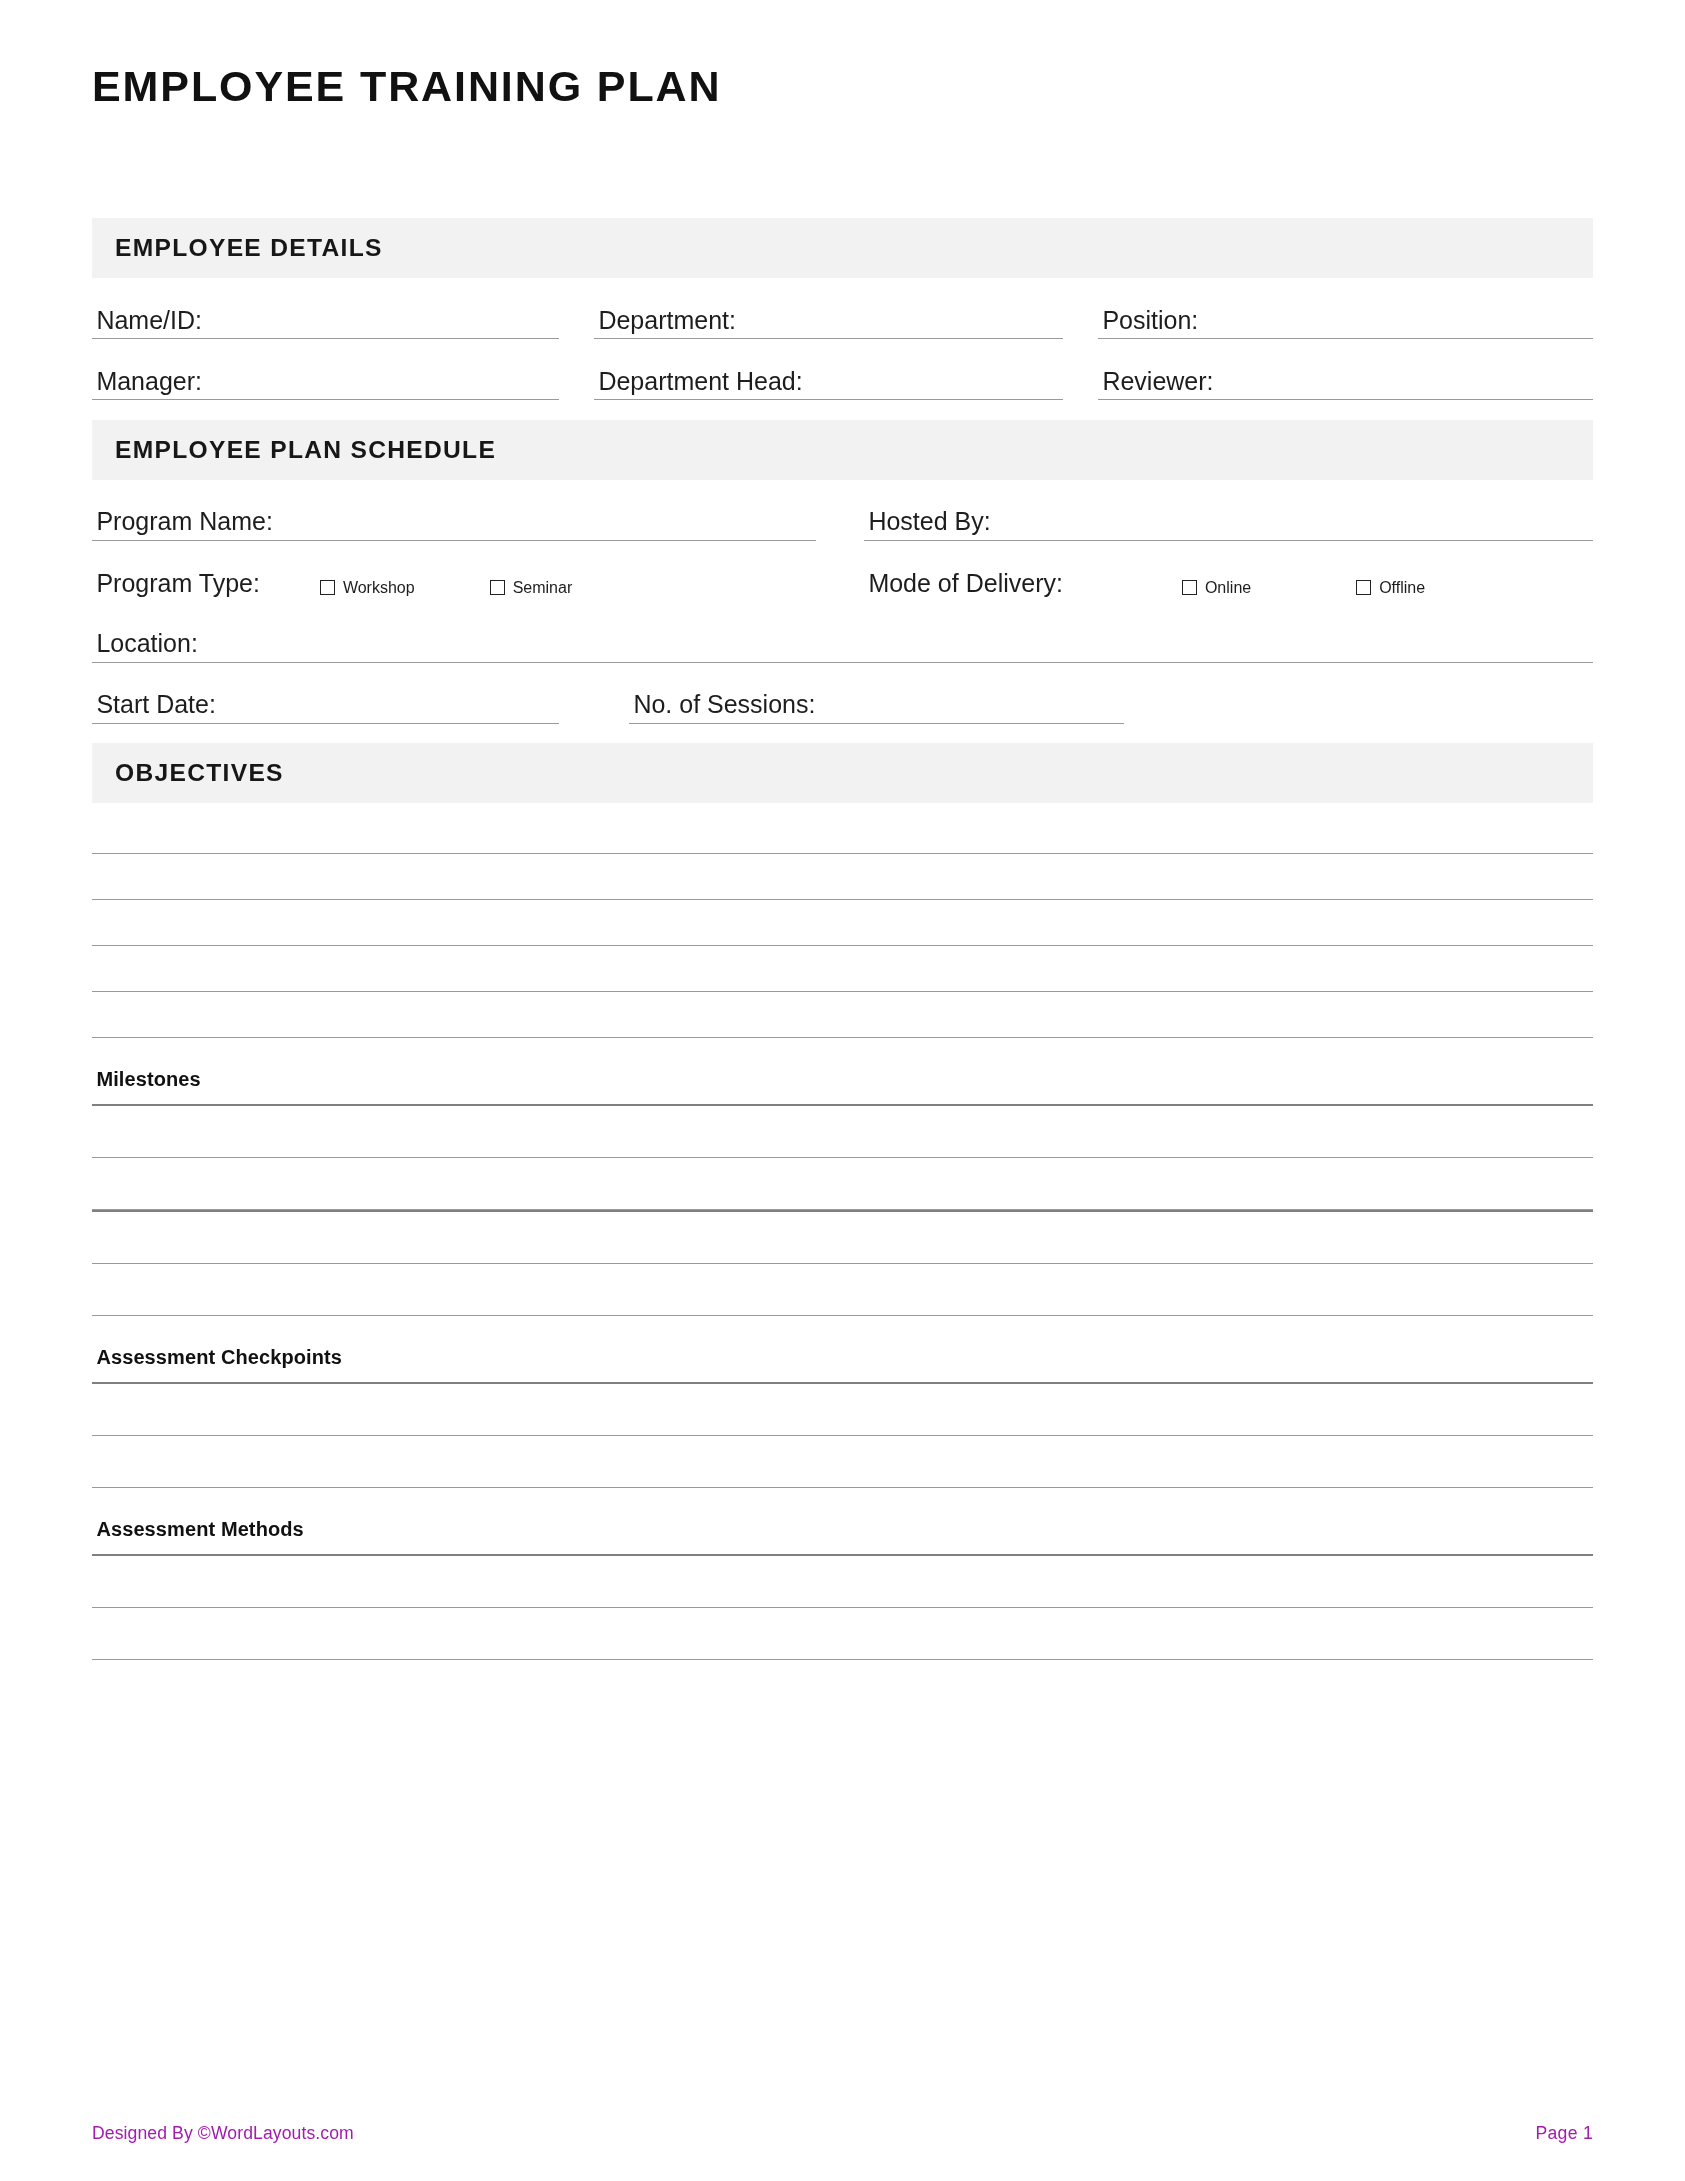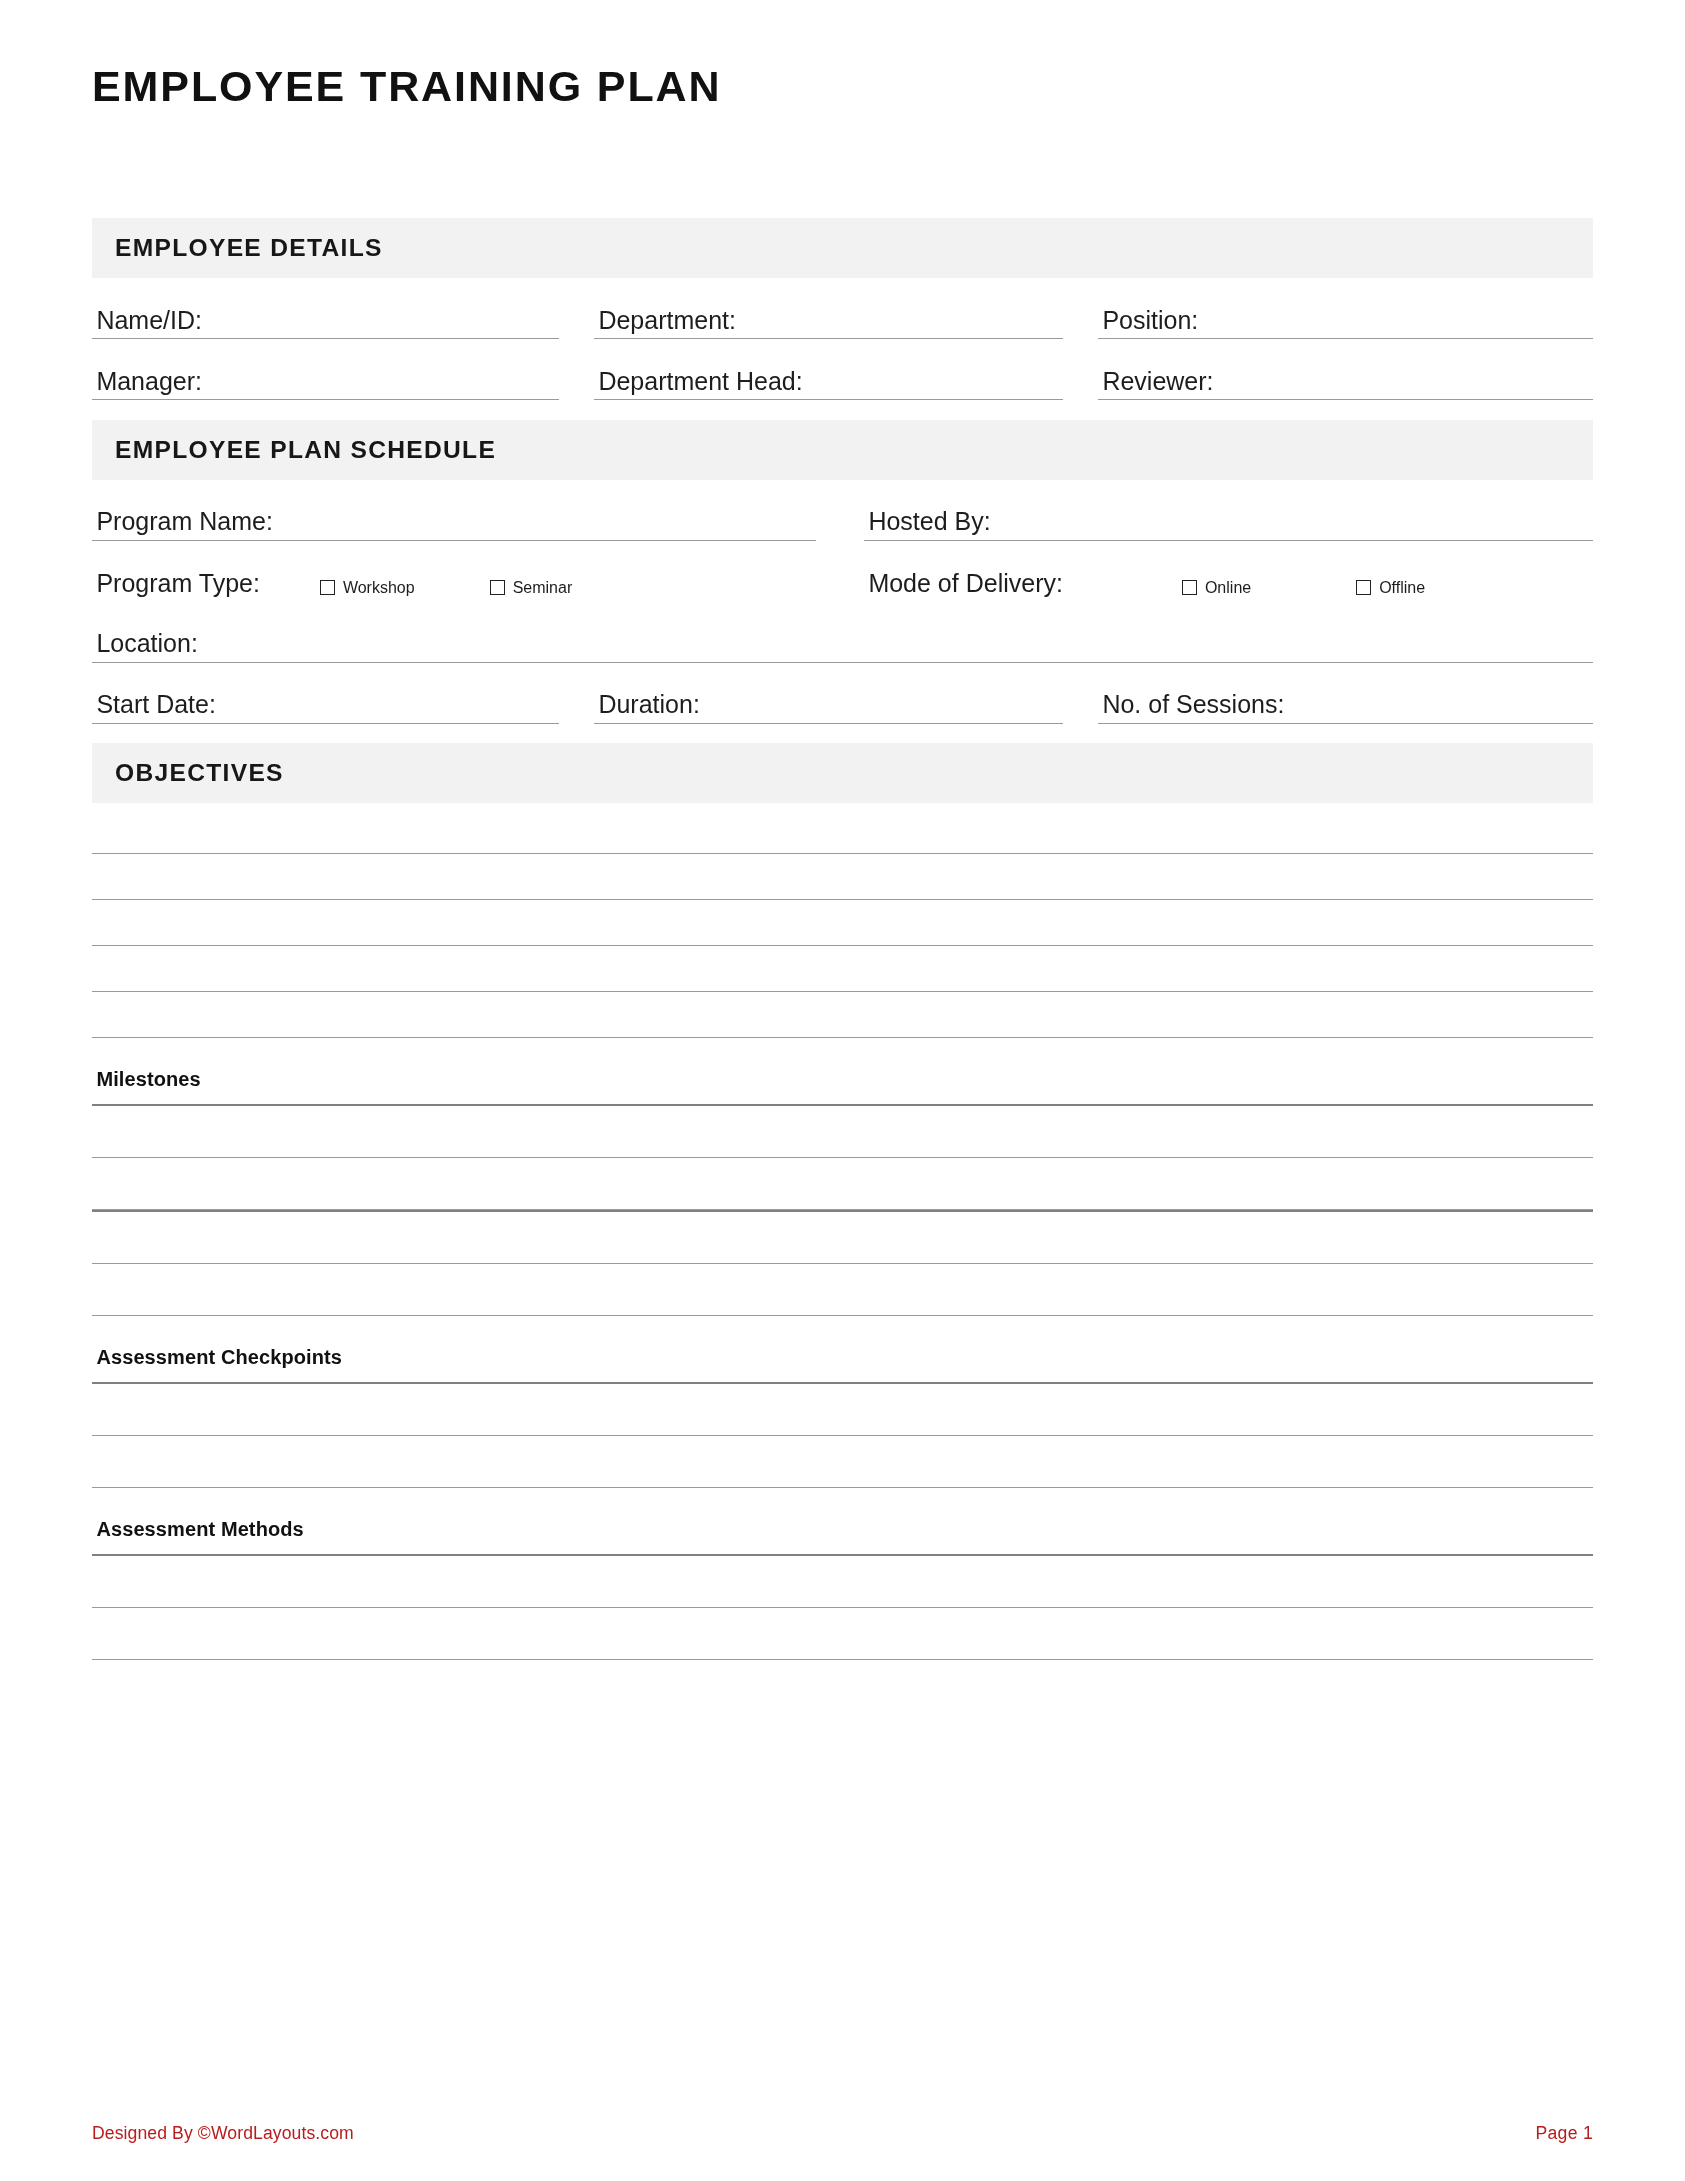--- a/index.html
+++ b/index.html
@@ -161,21 +161,21 @@
   
   .footer {
     position: absolute;
     left: 92px;
     right: 92px;
     bottom: 37px;
     display: flex;
     justify-content: space-between;
     align-items: baseline;
     font-size: 17.6px;
-    color: #b91c1c;
+    color: #a21caf;
   }
   .footer .credit { letter-spacing: 0.1px; }
   .footer .pageno { letter-spacing: 0.3px; }
 </style>
 </head>
 <body>
 
 <div class="page">
 
   <h1 class="doc-title">EMPLOYEE TRAINING PLAN</h1>
@@ -280,23 +280,20 @@
     </div>
   </div>
 
   <div class="row-spacer"></div>
 
   <div class="field-row">
     <div class="field-cell c3-a">
       <span class="field-label">Start Date:</span>
     </div>
     <div class="field-cell noline c3-gap"></div>
-    <div class="field-cell c3-b">
-      <span class="field-label">Duration:</span>
-    </div>
     <div class="field-cell noline c3-gap"></div>
     <div class="field-cell c3-c">
       <span class="field-label">No. of Sessions:</span>
     </div>
   </div>
 
   <div class="gap-after-schedule"></div>
 
   <div class="section-bar">
     <span class="section-title">OBJECTIVES</span>

